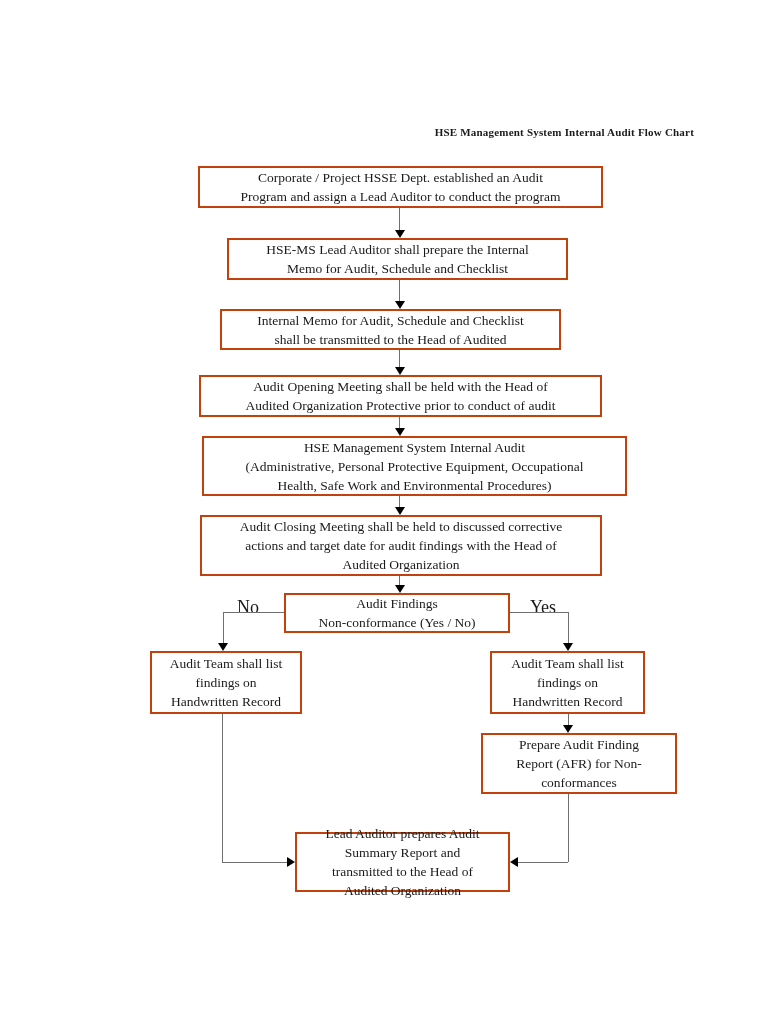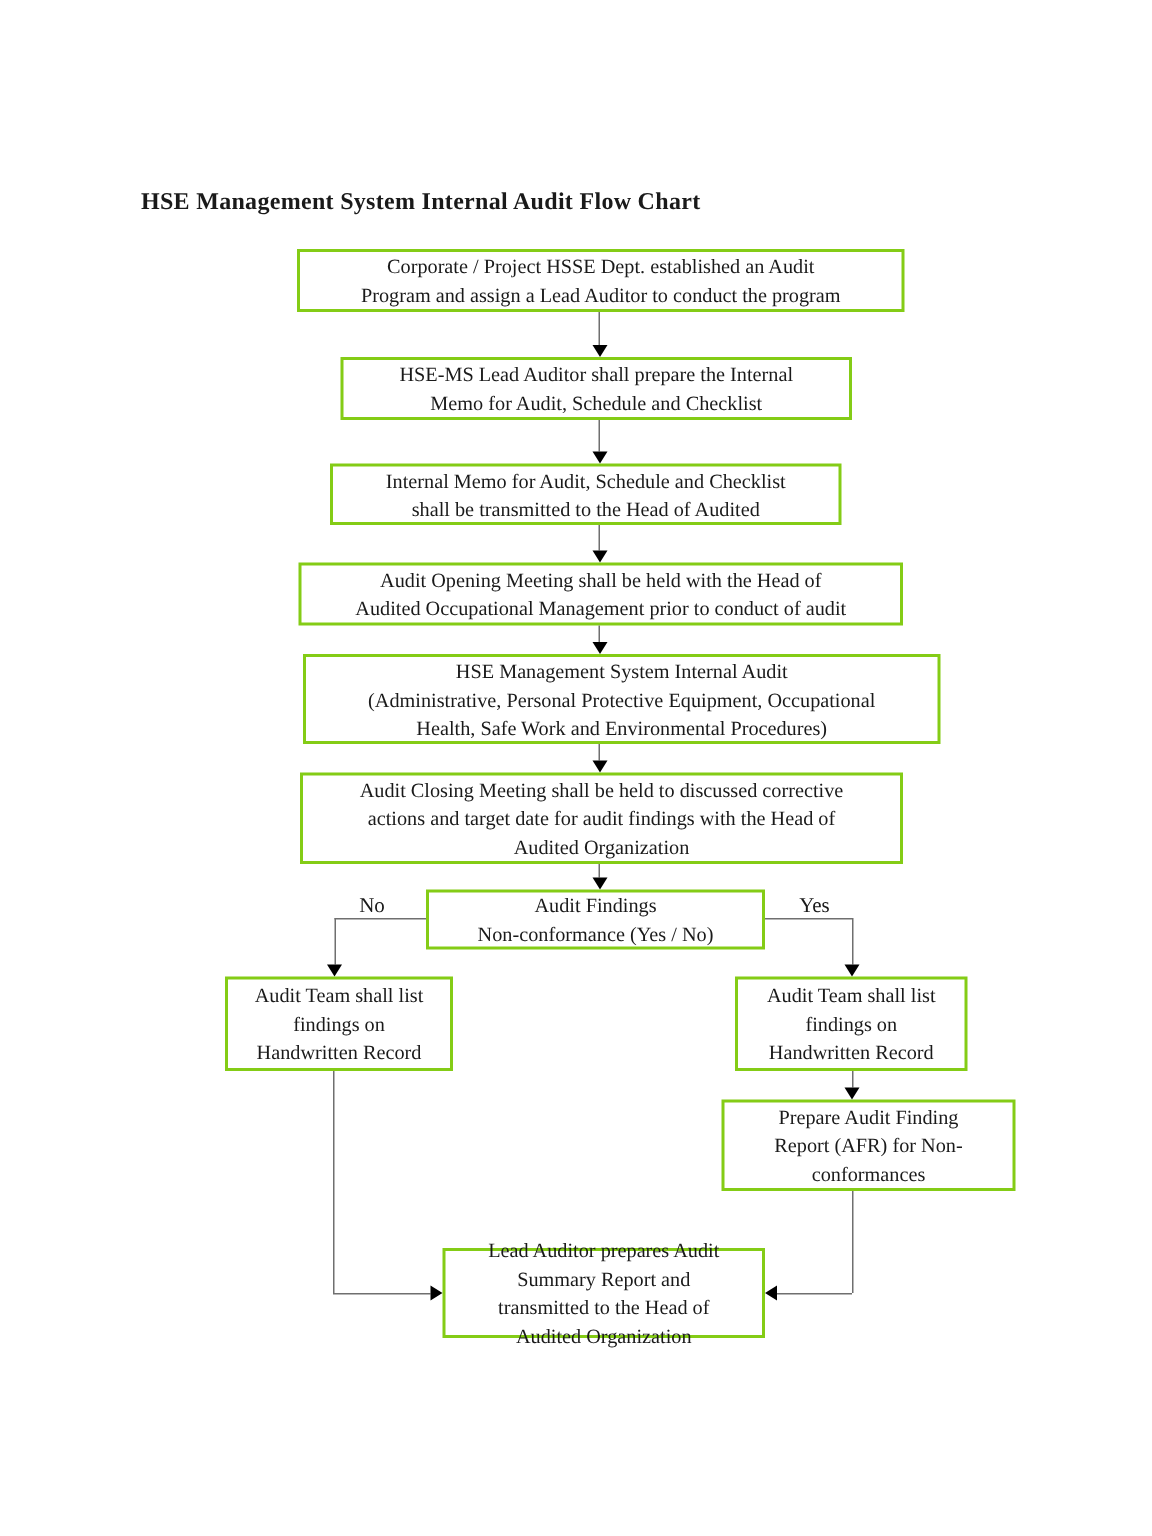--- a/index.html
+++ b/index.html
@@ -10,44 +10,44 @@
     background: #ffffff;
     font-family: "Liberation Serif", serif;
     color: #1a1a1a;
     overflow: hidden;
   }
   .title {
     position: absolute;
     left: 94px;
     top: 126px;
     width: 600px;
-    text-align: left;
-    font-size: 16px;
+    text-align: right;
+    font-size: 11px;
     font-weight: bold;
     letter-spacing: 0.2px;
   }
   .node {
     position: absolute;
     box-sizing: border-box;
-    border: 2px solid #84cc16;
+    border: 2px solid #c2410c;
     background: #ffffff;
     display: flex;
     align-items: center;
     justify-content: center;
     text-align: center;
     white-space: pre-line;
     font-size: 13.5px;
     line-height: 19px;
     padding: 1px 4px;
   }
   .branch-label {
     position: absolute;
     width: 40px;
     text-align: center;
-    font-size: 14px;
+    font-size: 18px;
   }
   .vline { position: absolute; width: 1px; background: #6f6f6f; }
   .hline { position: absolute; height: 1px; background: #6f6f6f; }
   .arr-down {
     position: absolute; width: 0; height: 0;
     border-left: 5px solid transparent;
     border-right: 5px solid transparent;
     border-top: 8px solid #000000;
   }
   .arr-right {
@@ -73,21 +73,21 @@
   <div class="node" style="left:198px; top:166px; width:405px; height:42px;">Corporate / Project HSSE Dept. established an Audit
 Program and assign a Lead Auditor to conduct the program</div>
 
   <div class="node" style="left:227px; top:238px; width:341px; height:42px;">HSE-MS Lead Auditor shall prepare the Internal
 Memo for Audit, Schedule and Checklist</div>
 
   <div class="node" style="left:220px; top:309px; width:341px; height:41px;">Internal Memo for Audit, Schedule and Checklist
 shall be transmitted to the Head of Audited</div>
 
   <div class="node" style="left:199px; top:375px; width:403px; height:42px;">Audit Opening Meeting shall be held with the Head of
-Audited Occupational Management prior to conduct of audit</div>
+Audited Organization Protective prior to conduct of audit</div>
 
   <div class="node" style="left:188px; top:436px; width:425px; height:60px;margin-left:14px;">HSE Management System Internal Audit
 (Administrative, Personal Protective Equipment, Occupational
 Health, Safe Work and Environmental Procedures)</div>
 
   <div class="node" style="left:200px; top:515px; width:402px; height:61px;">Audit Closing Meeting shall be held to discussed corrective
 actions and target date for audit findings with the Head of
 Audited Organization</div>
 
   <div class="node" style="left:284px; top:593px; width:226px; height:40px;">Audit Findings

